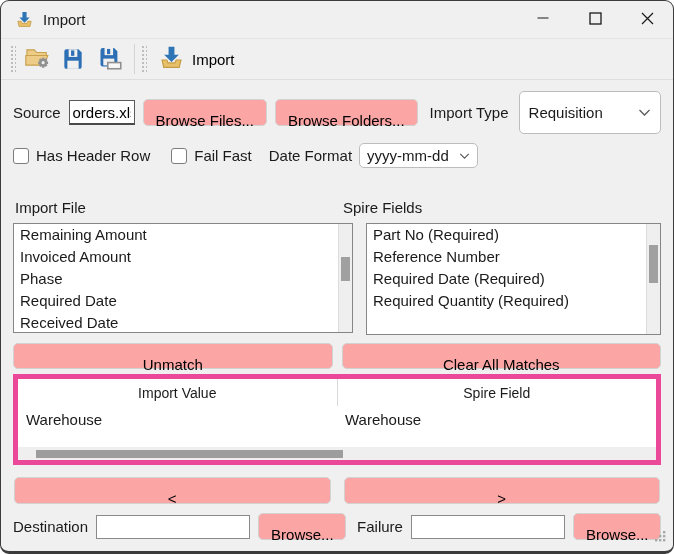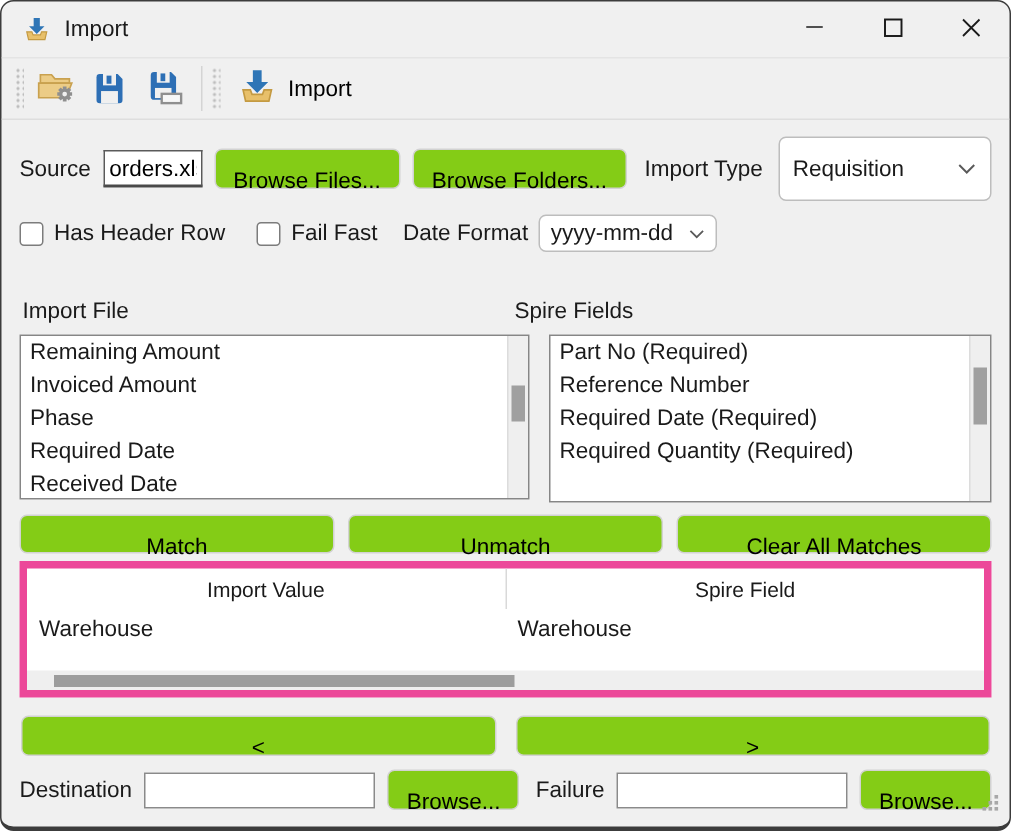--- a/index.html
+++ b/index.html
@@ -29,21 +29,21 @@
   .tool-sep { width:1px; height:30px; background:#d4d4d4; margin:0 5px; }
   .tool-action { display:flex; align-items:center; gap:7px; background:transparent; border:none; padding:0 6px; height:34px; font-size:15px; font-family:inherit; }
 
   
   .content { padding:0 12px; }
 
   .row1 { display:flex; align-items:center; margin-top:11px; gap:8px; }
   .lbl { font-size:15px; white-space:nowrap; }
   .textfield { height:25px; border:1px solid #8a8a8a; background:#fff; font-family:inherit; font-size:15px; padding:0 3px; }
   .src-field { width:66px; border-color:#5a5a5a; border-bottom:2px solid #4a4a4a; }
-  .btn { background:#84cc16; border:1px solid #d2d2d2; border-radius:5px; font-family:inherit; font-size:15px; height:27px; padding:12px 12px; white-space:nowrap; }
+  .btn { background:#fca5a5; border:1px solid #d2d2d2; border-radius:5px; font-family:inherit; font-size:15px; height:27px; padding:12px 12px; white-space:nowrap; }
   .combo { display:flex; align-items:center; background:#fff; border:1px solid #bdbdbd; border-radius:5px; height:43px; padding:4px 9px; font-size:15px; }
   .combo .chev { margin-left:auto; display:flex; }
   .combo-type { flex:1; margin-left:2px; }
 
   .row2 { display:flex; align-items:center; margin-top:9px; gap:7px; }
   .checkbox { width:16px; height:16px; border:1px solid #7c7c7c; border-radius:3px; background:#fff; flex:0 0 auto; padding:0; }
   .sp14 { width:7px; } .sp6 { width:3px; }
   .combo-date { width:119px; height:25px; padding:0 7px; }
 
   
@@ -256,21 +256,20 @@
               <div class="list-item">Required Quantity (Required)</div>
             </div>
           <div class="vscroll">
             <div class="vthumb vthumb-right"></div>
           </div>
         </div>
       </div>
     </div>
 
     <div class="match-row">
-      <button class="btn">Match</button>
       <button class="btn">Unmatch</button>
       <button class="btn">Clear All Matches</button>
     </div>
 
     <div class="map-table">
       <div class="map-header">
         <div class="map-hcell">Import Value</div>
         <div class="map-hcell">Spire Field</div>
       </div>
       <div>

